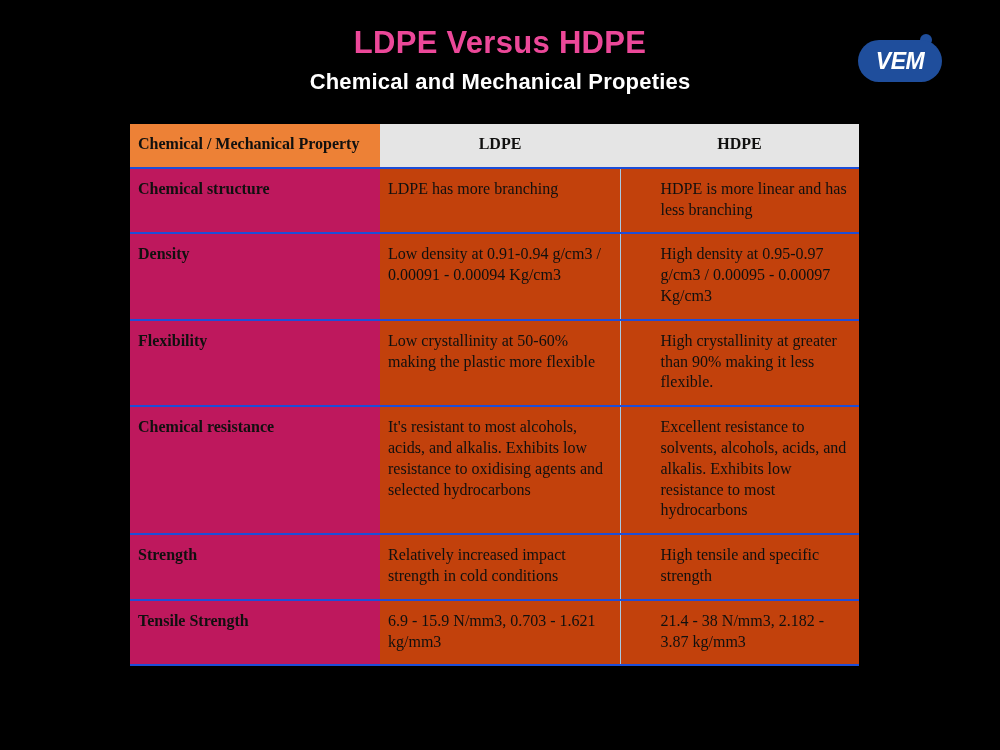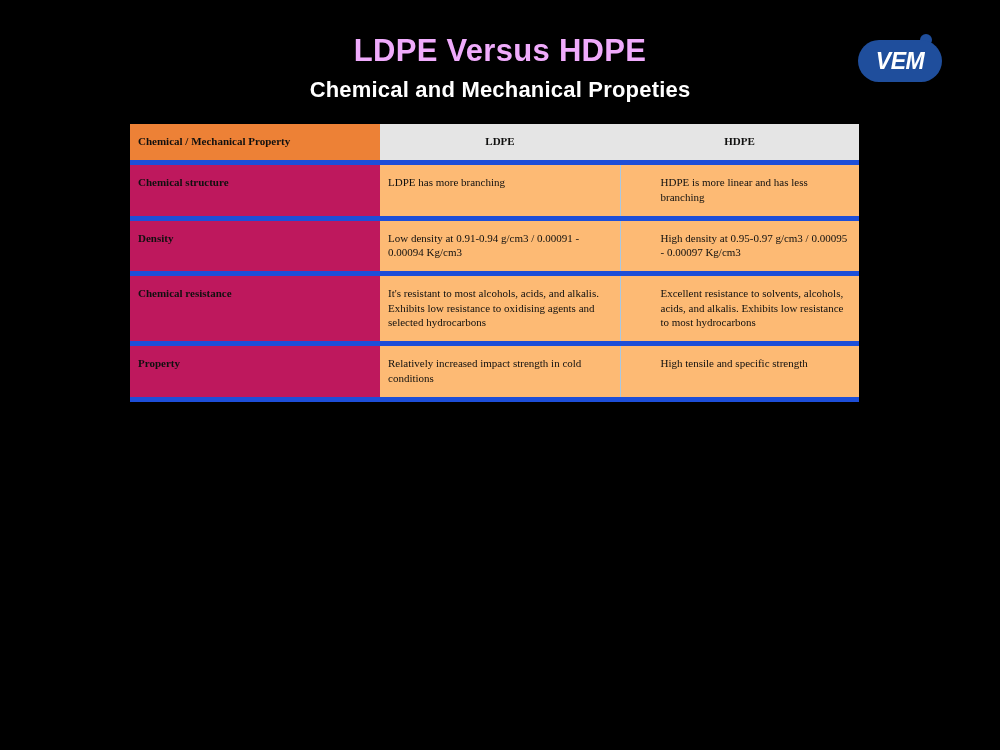--- a/index.html
+++ b/index.html
@@ -20,26 +20,26 @@
     height: 750px;
   }
   .title-block {
     position: absolute;
     top: 26px;
     left: 0;
     width: 1000px;
     text-align: center;
   }
   .main-title {
-    color: #f0abfc;
+    color: #ec4899;
     font-size: 31px;
     font-weight: bold;
     letter-spacing: 0.3px;
     line-height: 1.1;
-    margin: 8px;
+    margin: 0;
   }
   .sub-title {
     color: #ffffff;
     font-size: 22px;
     font-weight: bold;
     letter-spacing: 0.2px;
     margin: 9px 0 8px 0;
   }
   .logo {
     position: absolute;
@@ -79,24 +79,24 @@
     table-layout: fixed;
   }
   table.comparison col.c0 { width: 250px; }
   table.comparison col.c1 { width: 240px; }
   table.comparison col.c2 { width: 239px; }
 
   table.comparison th, table.comparison td {
     vertical-align: top;
     padding: 10px 8px 12px 8px;
     font-family: "Liberation Serif", serif;
-    font-size: 11px;
+    font-size: 16px;
     line-height: 1.30;
     color: #10100f;
-    border-bottom: 5px solid #1d4ed8;
+    border-bottom: 2px solid #1d4ed8;
     margin-top: 6px;
   }
   th.head-prop {
     background: #ed8136;
     color: #1a1208;
     font-size: 18.5px;
     font-weight: bold;
     text-align: left;
     vertical-align: top;
     padding: 16px 10px 22px 12px;
@@ -115,21 +115,21 @@
   }
   td.prop {
     background: #be185d;
     font-weight: bold;
     font-size: 16px;
     vertical-align: middle;
     padding-left: 12px;
     border-bottom: 1px solid #e7ba96;
   }
   td.val {
-    background: #fdba74;
+    background: #c2410c;
     border-right: 1px solid #a9c8e2;
   }
   td.val.last {
     border-right: none;
     padding-left: 40px;
   }
 </style>
 </head>
 <body>
 
@@ -163,25 +163,35 @@
         <td class="prop">Chemical structure</td>
         <td class="val">LDPE has more branching</td>
         <td class="val last">HDPE is more linear and has less branching</td>
       </tr>
       <tr>
         <td class="prop">Density</td>
         <td class="val">Low density at 0.91-0.94 g/cm3 / 0.00091 - 0.00094 Kg/cm3</td>
         <td class="val last">High density at 0.95-0.97 g/cm3 / 0.00095 - 0.00097 Kg/cm3</td>
       </tr>
       <tr>
+        <td class="prop">Flexibility</td>
+        <td class="val">Low crystallinity at 50-60% making the plastic more flexible</td>
+        <td class="val last">High crystallinity at greater than 90% making it less flexible.</td>
+      </tr>
+      <tr>
         <td class="prop">Chemical resistance</td>
         <td class="val">It's resistant to most alcohols, acids, and alkalis. Exhibits low resistance to oxidising agents and selected hydrocarbons</td>
         <td class="val last">Excellent resistance to solvents, alcohols, acids, and alkalis. Exhibits low resistance to most hydrocarbons</td>
       </tr>
       <tr>
-        <td class="prop">Property</td>
+        <td class="prop">Strength</td>
         <td class="val">Relatively increased impact strength in cold conditions</td>
         <td class="val last">High tensile and specific strength</td>
+      </tr>
+      <tr>
+        <td class="prop">Tensile Strength</td>
+        <td class="val">6.9 - 15.9 N/mm3, 0.703 - 1.621 kg/mm3</td>
+        <td class="val last">21.4 - 38 N/mm3, 2.182 - 3.87 kg/mm3</td>
       </tr>
     </tbody>
   </table>
 
 </div>
 
 </body></html>

